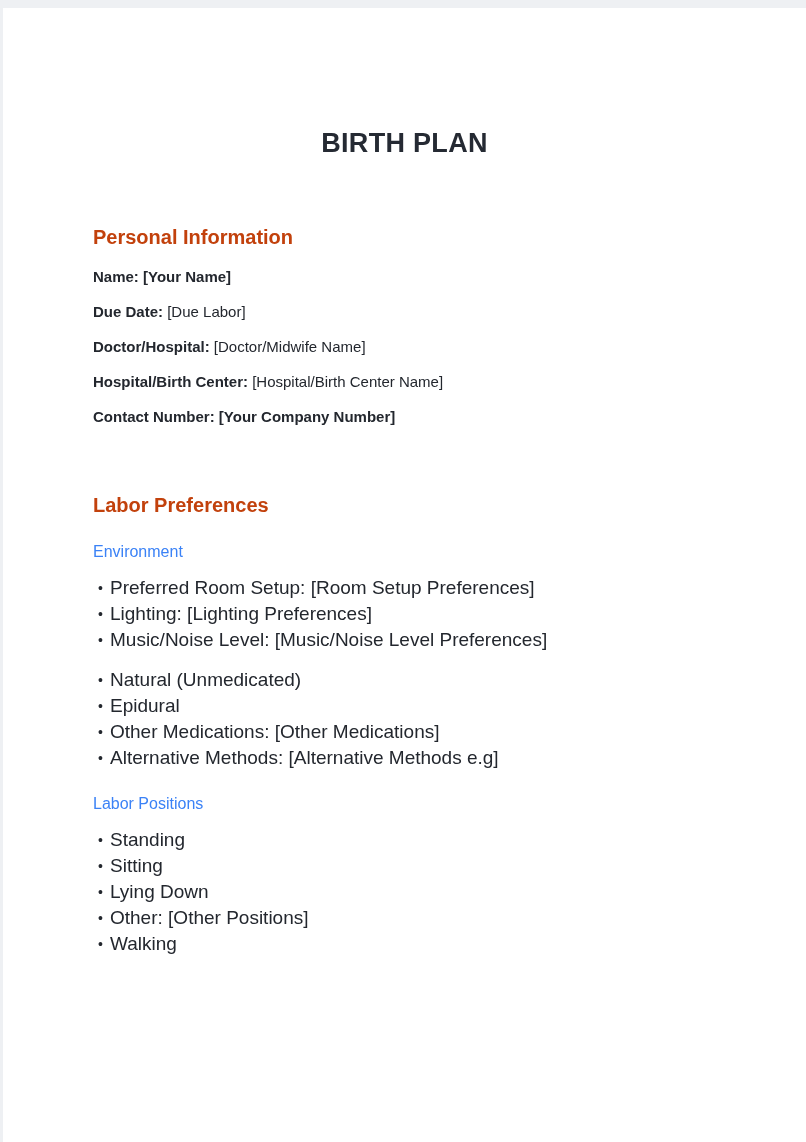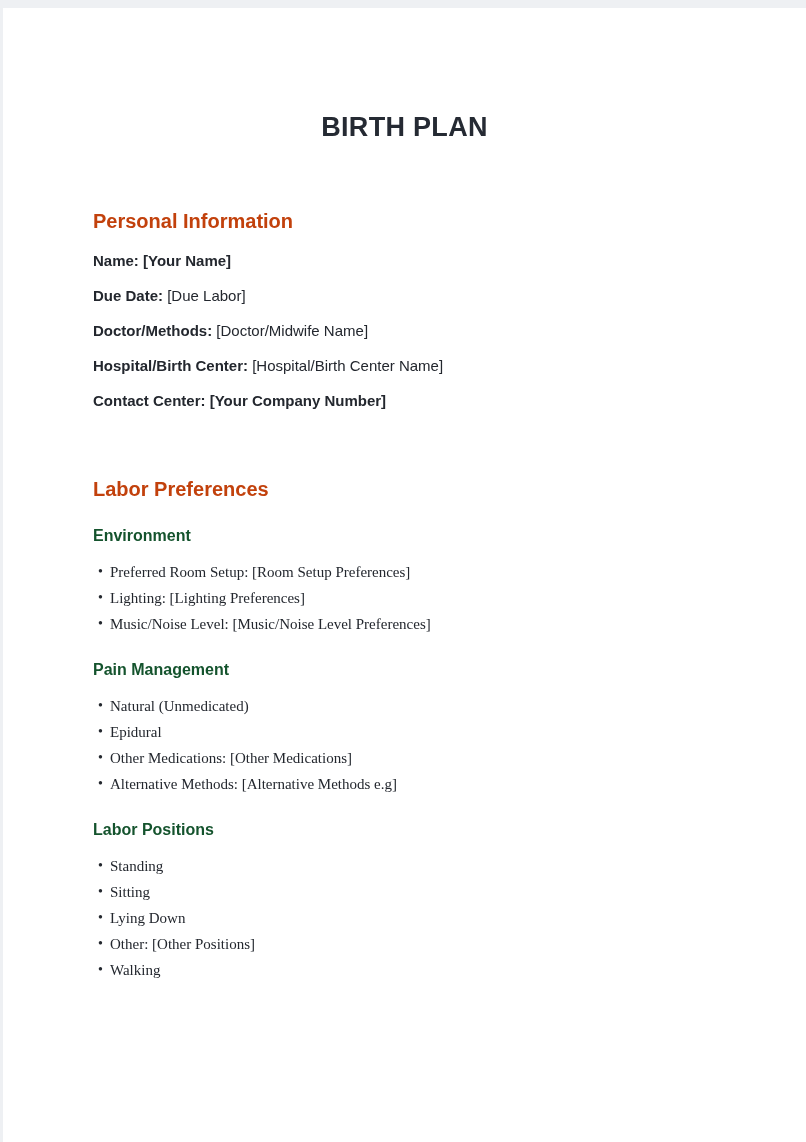--- a/index.html
+++ b/index.html
@@ -18,21 +18,21 @@
     top: 8px;
     width: 803px;
     height: 1134px;
     background: #ffffff;
   }
   .content {
     padding: 103px 90px 0 90px;
     color: #23272e;
   }
   .doc-title {
-    margin: 0;
+    margin: 16px;
     text-align: center;
     font-size: 27px;
     line-height: 32px;
     font-weight: 700;
     color: #252a33;
     letter-spacing: 0.3px;
   }
   h2.section-heading {
     margin: 66px 0 0 0;
     font-size: 20px;
@@ -46,30 +46,29 @@
     font-size: 15px;
     line-height: 21px;
   }
   .field-label { font-weight: 700; }
   .field-value { font-weight: 400; }
   .field-value.bold { font-weight: 700; }
   h3.sub-heading {
     margin: 23px 0 0 0;
     font-size: 16px;
     line-height: 19px;
-    font-weight: 700;
-    color: #14532d;
+    font-weight: 400;
+    color: #3b82f6;
   }
   h3.sub-heading.first { margin-top: 25px; }
   ul.bullet-list {
     margin: 14px 0 0 0;
     padding: 0;
     list-style: none;
-    font-size: 15px;
-    font-family: Liberation Serif, serif;
+    font-size: 19px;
   }
   ul.bullet-list li {
     position: relative;
     padding-left: 17px;
     line-height: 26px;
   }
   ul.bullet-list li::before {
     content: "\2022";
     position: absolute;
     left: 5px;
@@ -90,43 +89,42 @@
     <div class="fields">
       <p class="field">
         <span class="field-label">Name:</span>
         <span class="field-value bold">[Your Name]</span>
       </p>
       <p class="field">
         <span class="field-label">Due Date:</span>
         <span class="field-value">[Due Labor]</span>
       </p>
       <p class="field">
-        <span class="field-label">Doctor/Methods:</span>
+        <span class="field-label">Doctor/Hospital:</span>
         <span class="field-value">[Doctor/Midwife Name]</span>
       </p>
       <p class="field">
         <span class="field-label">Hospital/Birth Center:</span>
         <span class="field-value">[Hospital/Birth Center Name]</span>
       </p>
       <p class="field">
-        <span class="field-label">Contact Center:</span>
+        <span class="field-label">Contact Number:</span>
         <span class="field-value bold">[Your Company Number]</span>
       </p>
     </div>
 
     <h2 class="section-heading">Labor Preferences</h2>
 
     <h3 class="sub-heading first">Environment</h3>
     <ul class="bullet-list">
       <li>Preferred Room Setup: [Room Setup Preferences]</li>
       <li>Lighting: [Lighting Preferences]</li>
       <li>Music/Noise Level: [Music/Noise Level Preferences]</li>
     </ul>
 
-    <h3 class="sub-heading">Pain Management</h3>
     <ul class="bullet-list">
       <li>Natural (Unmedicated)</li>
       <li>Epidural</li>
       <li>Other Medications: [Other Medications]</li>
       <li>Alternative Methods: [Alternative Methods e.g]</li>
     </ul>
 
     <h3 class="sub-heading">Labor Positions</h3>
     <ul class="bullet-list">
       <li>Standing</li>

